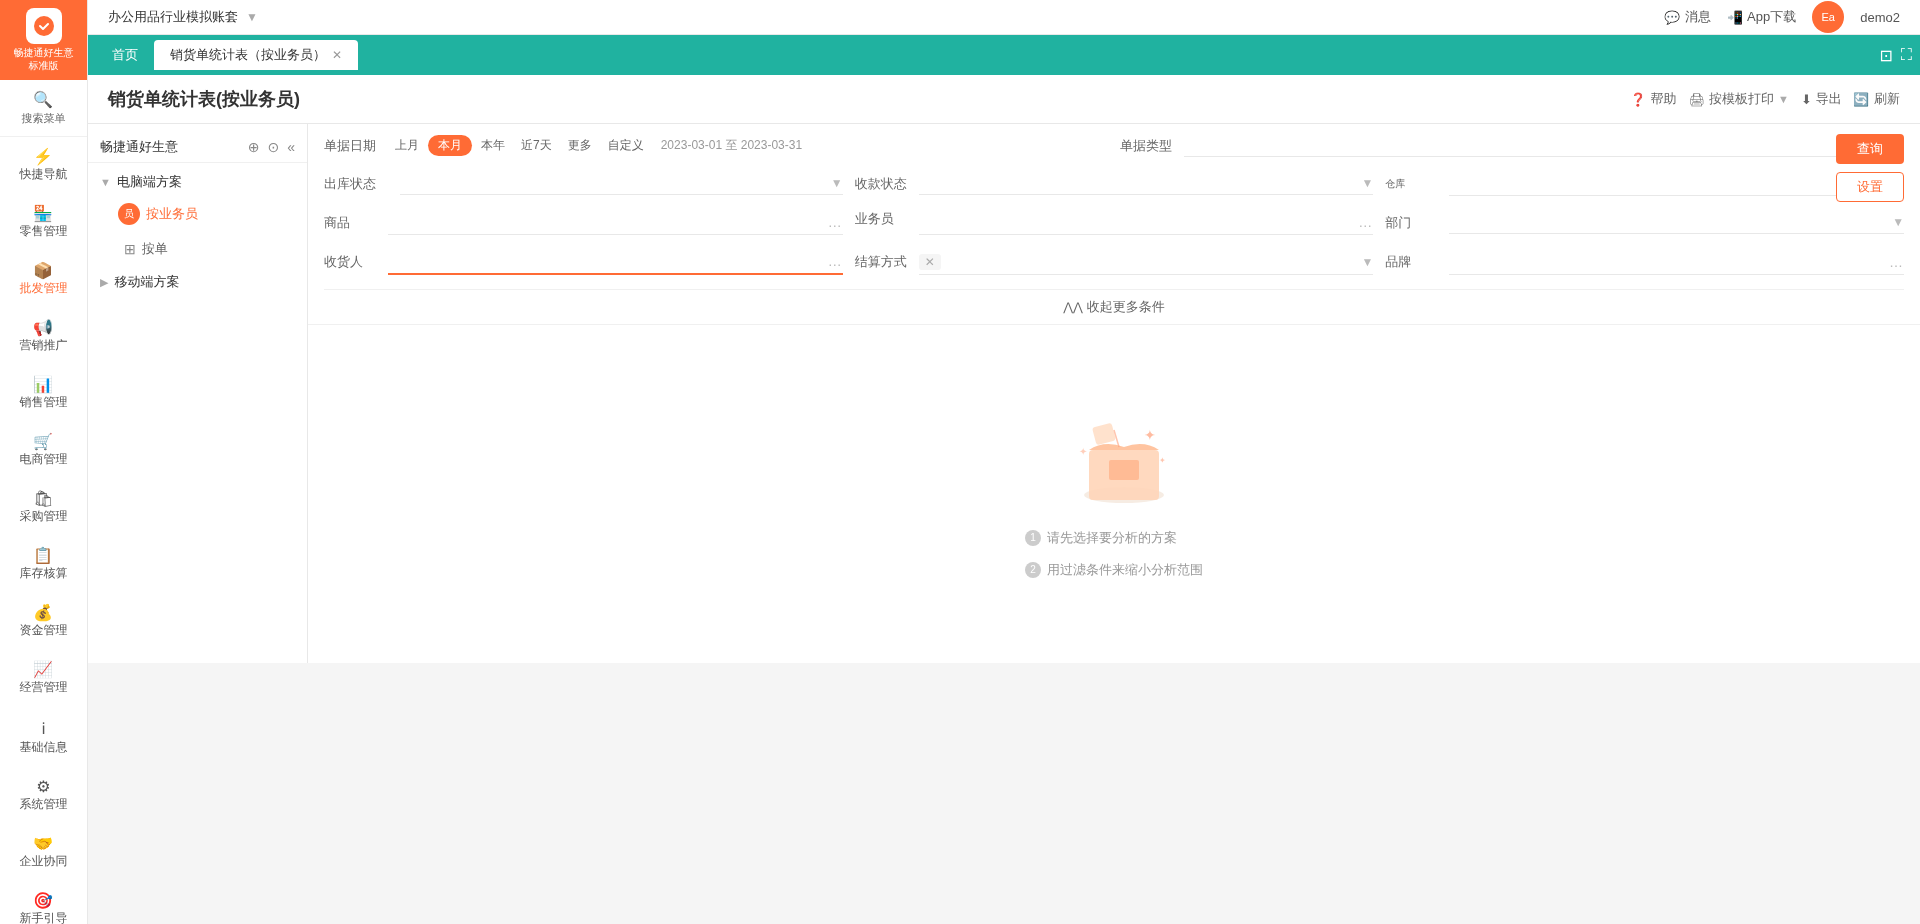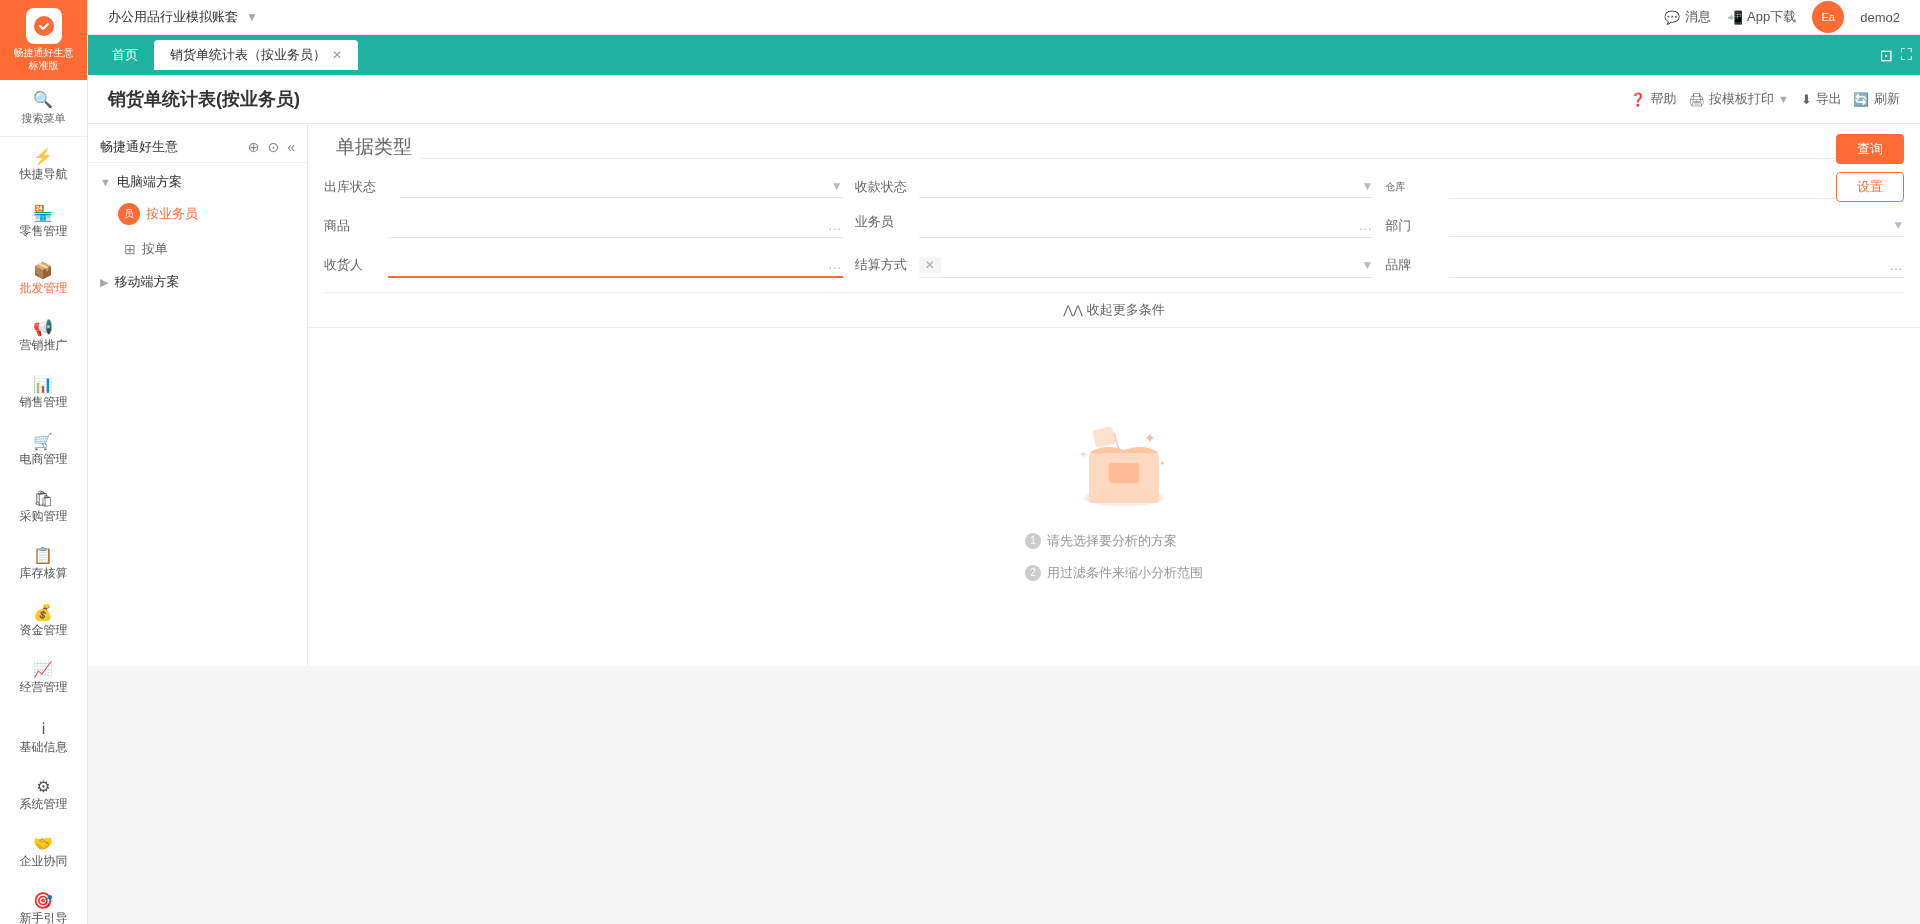--- a/index.html
+++ b/index.html
@@ -254,23 +254,35 @@
           </div>
         </div>
       </div>
 
       <div class="right-panel" style="position:relative;">
 
         <div style="padding: 10px 16px 0 16px; border-bottom: 1px solid #f0f0f0; position:relative;">
 
           <div style="display:flex; align-items:center; margin-bottom:14px; gap:0;">
 
-
-            <div style="display:flex; align-items:center; flex:1; padding-left:12px;">
-              <span style="min-width:56px; font-size:19px; color:#666; margin-right:8px; flex-shrink:0;">单据类型</span>
+            <div style="display:flex; align-items:center; flex:1;">
+              <span class="filter-label" style="min-width:56px; font-size:13px; color:#666; margin-right:8px; flex-shrink:0;">单据日期</span>
+              <div style="display:flex; align-items:center; gap:2px;">
+                <span style="padding:2px 7px; border-radius:12px; font-size:12px; cursor:pointer; color:#666;">上月</span>
+                <span style="padding:2px 10px; border-radius:12px; font-size:12px; cursor:pointer; color:#fff; background:#ff6b35;">本月</span>
+                <span style="padding:2px 7px; border-radius:12px; font-size:12px; cursor:pointer; color:#666;">本年</span>
+                <span style="padding:2px 7px; border-radius:12px; font-size:12px; cursor:pointer; color:#666;">近7天</span>
+                <span style="padding:2px 7px; border-radius:12px; font-size:12px; cursor:pointer; color:#666;">更多</span>
+                <span style="padding:2px 7px; border-radius:12px; font-size:12px; cursor:pointer; color:#666;">自定义</span>
+              </div>
+              <span style="font-size:12px; color:#999; margin-left:10px; white-space:nowrap;">2023-03-01 至 2023-03-31</span>
+            </div>
+
+            <div style="display:flex; align-items:center; flex:1; padding-left:12px;">
+              <span style="min-width:56px; font-size:13px; color:#666; margin-right:8px; flex-shrink:0;">单据类型</span>
               <div style="flex:1; border-bottom:1px solid #e8e8e8; display:flex; align-items:center; justify-content:space-between; padding:4px 0; cursor:pointer;">
                 <span style="color:#999; font-size:12px;"></span>
                 <span style="color:#bbb; font-size:12px;">▼</span>
               </div>
             </div>
 
           </div>
 
           <div style="display:flex; align-items:center; margin-bottom:14px; gap:0;">
             <div style="display:flex; align-items:center; flex:1;gap:12px;">

